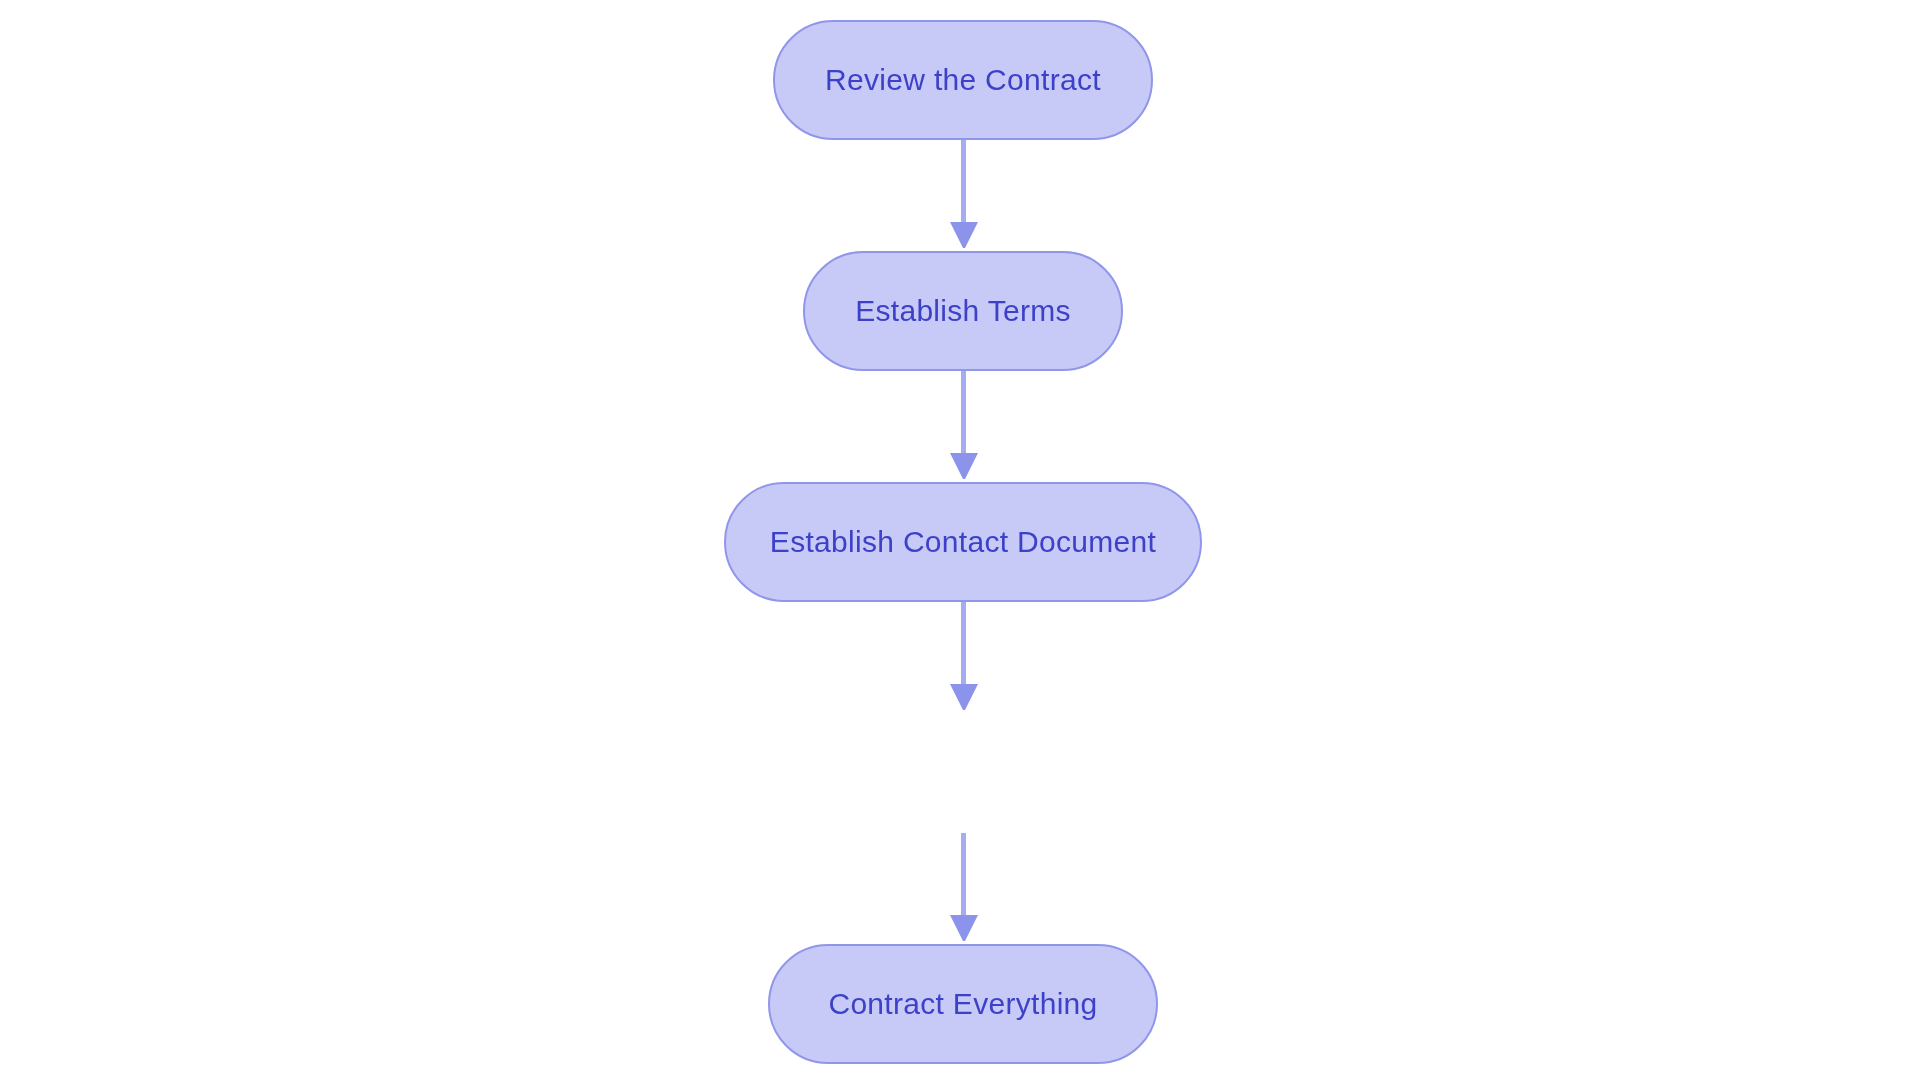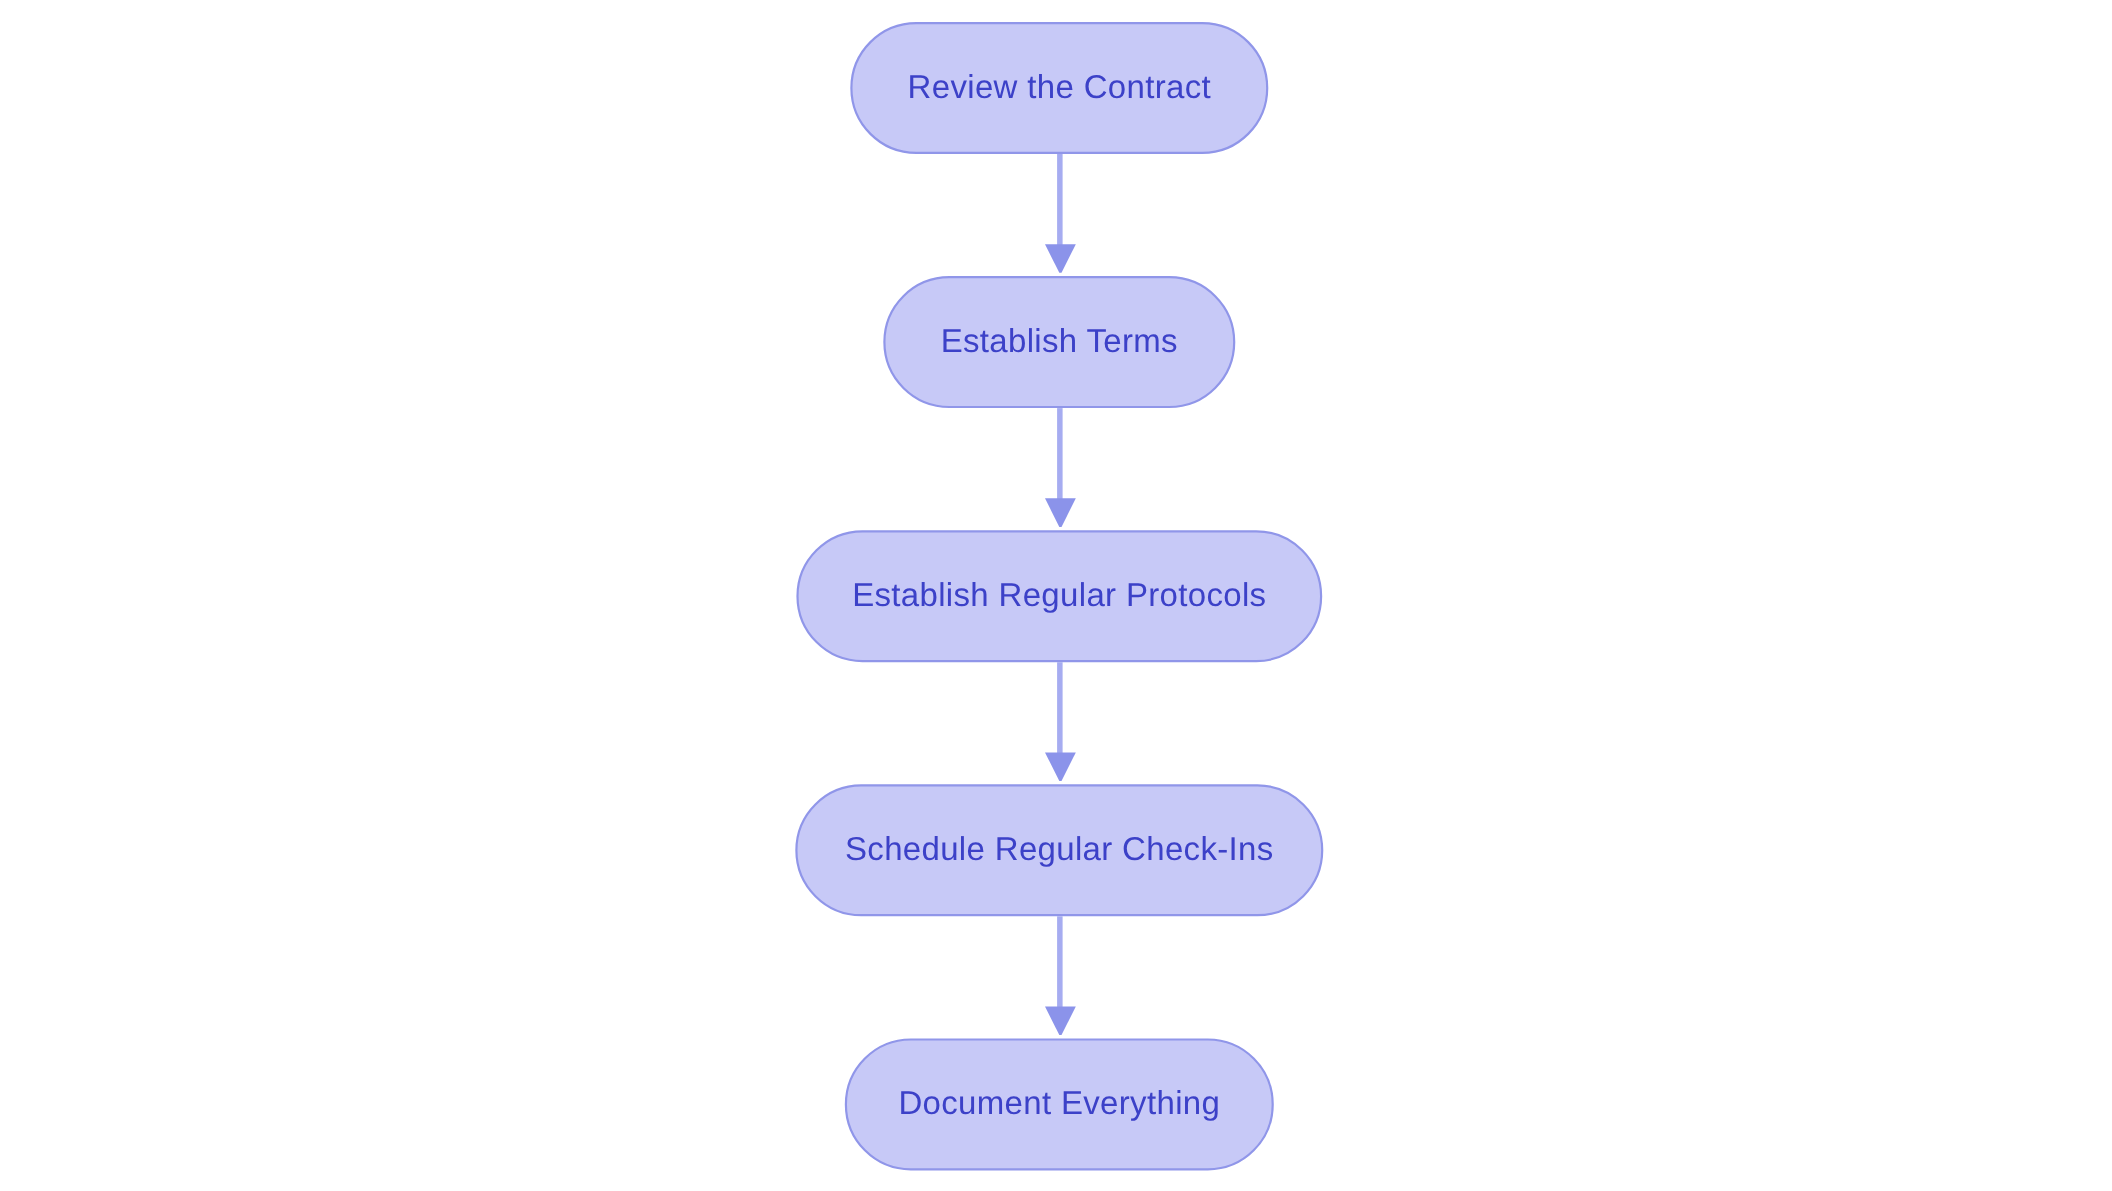--- a/index.html
+++ b/index.html
@@ -88,34 +88,31 @@
   <div class="flow-node node-2">
     <span>Establish Terms</span>
   </div>
 
   <div class="flow-edge edge-2">
     <div class="stem"></div>
     <div class="head"></div>
   </div>
 
   <div class="flow-node node-3">
-    <span>Establish Regular Protocols</span>
+    <span>Establish Contact Document</span>
   </div>
 
   <div class="flow-edge edge-3">
     <div class="stem"></div>
     <div class="head"></div>
   </div>
 
-  <div class="flow-node node-4">
-    <span>Schedule Regular Check-Ins</span>
-  </div>
 
   <div class="flow-edge edge-4">
     <div class="stem"></div>
     <div class="head"></div>
   </div>
 
   <div class="flow-node node-5">
-    <span>Document Everything</span>
+    <span>Contract Everything</span>
   </div>
 
 </div>
 
 </body></html>

